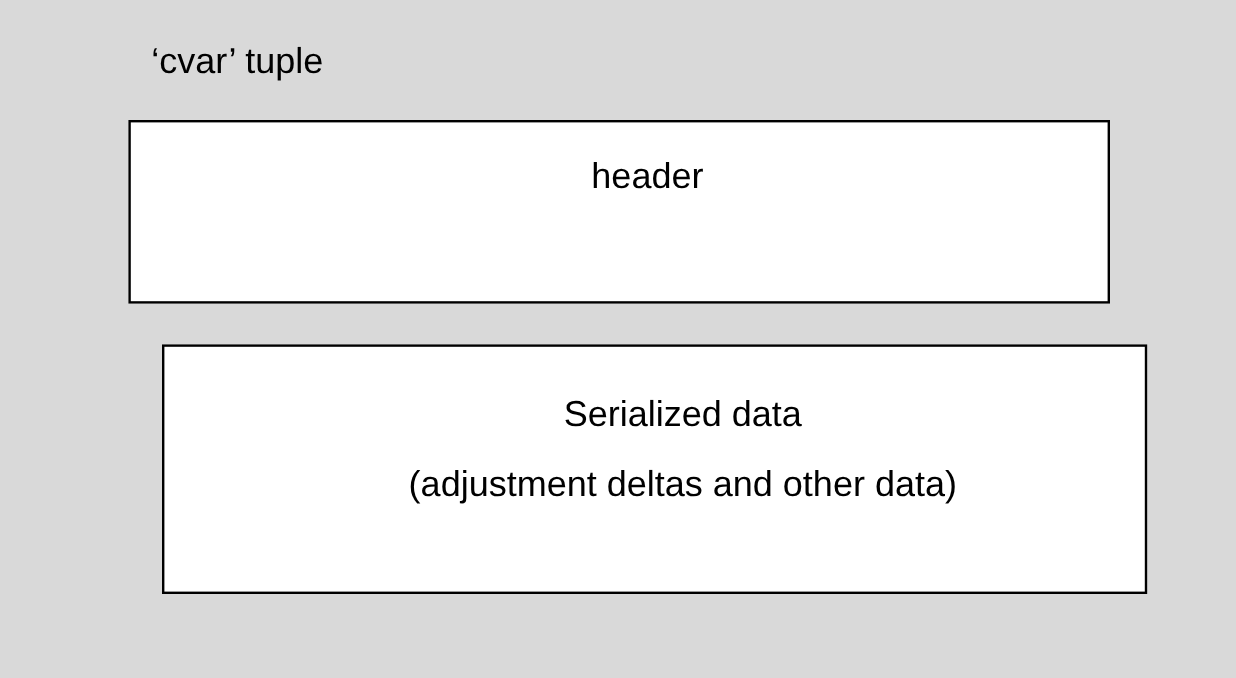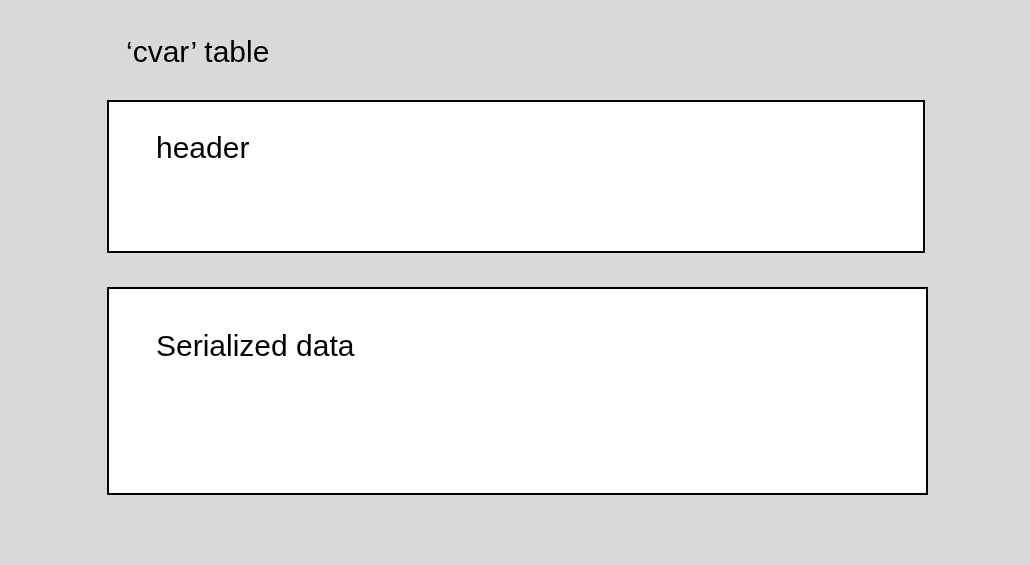--- a/index.html
+++ b/index.html
@@ -23,43 +23,46 @@
     line-height: 38px;
     white-space: nowrap;
   }
   .block {
     position: absolute;
     left: 107px;
     width: 818px;
     background: #ffffff;
     border: 2px solid #000000;
     box-sizing: border-box;
+    text-align: center;
     padding-left: 47px;
   }
   .block-header {
     top: 100px;
     height: 153px;
     padding-top: 17px;
   }
   .block-serialized {
     top: 287px;
     height: 208px;
     width: 821px;
     padding-top: 28px;
+    margin-left: 28px;
   }
   .block-line {
     font-size: 30px;
     line-height: 58px;
     white-space: nowrap;
   }
 </style>
 </head>
 <body>
 
-<div class="diagram-title">‘cvar’ table</div>
+<div class="diagram-title">‘cvar’ tuple</div>
 
 <div class="block block-header">
   <div class="block-line">header</div>
 </div>
 
 <div class="block block-serialized">
   <div class="block-line">Serialized data</div>
+  <div class="block-line">(adjustment deltas and other data)</div>
 </div>
 
 </body></html>

